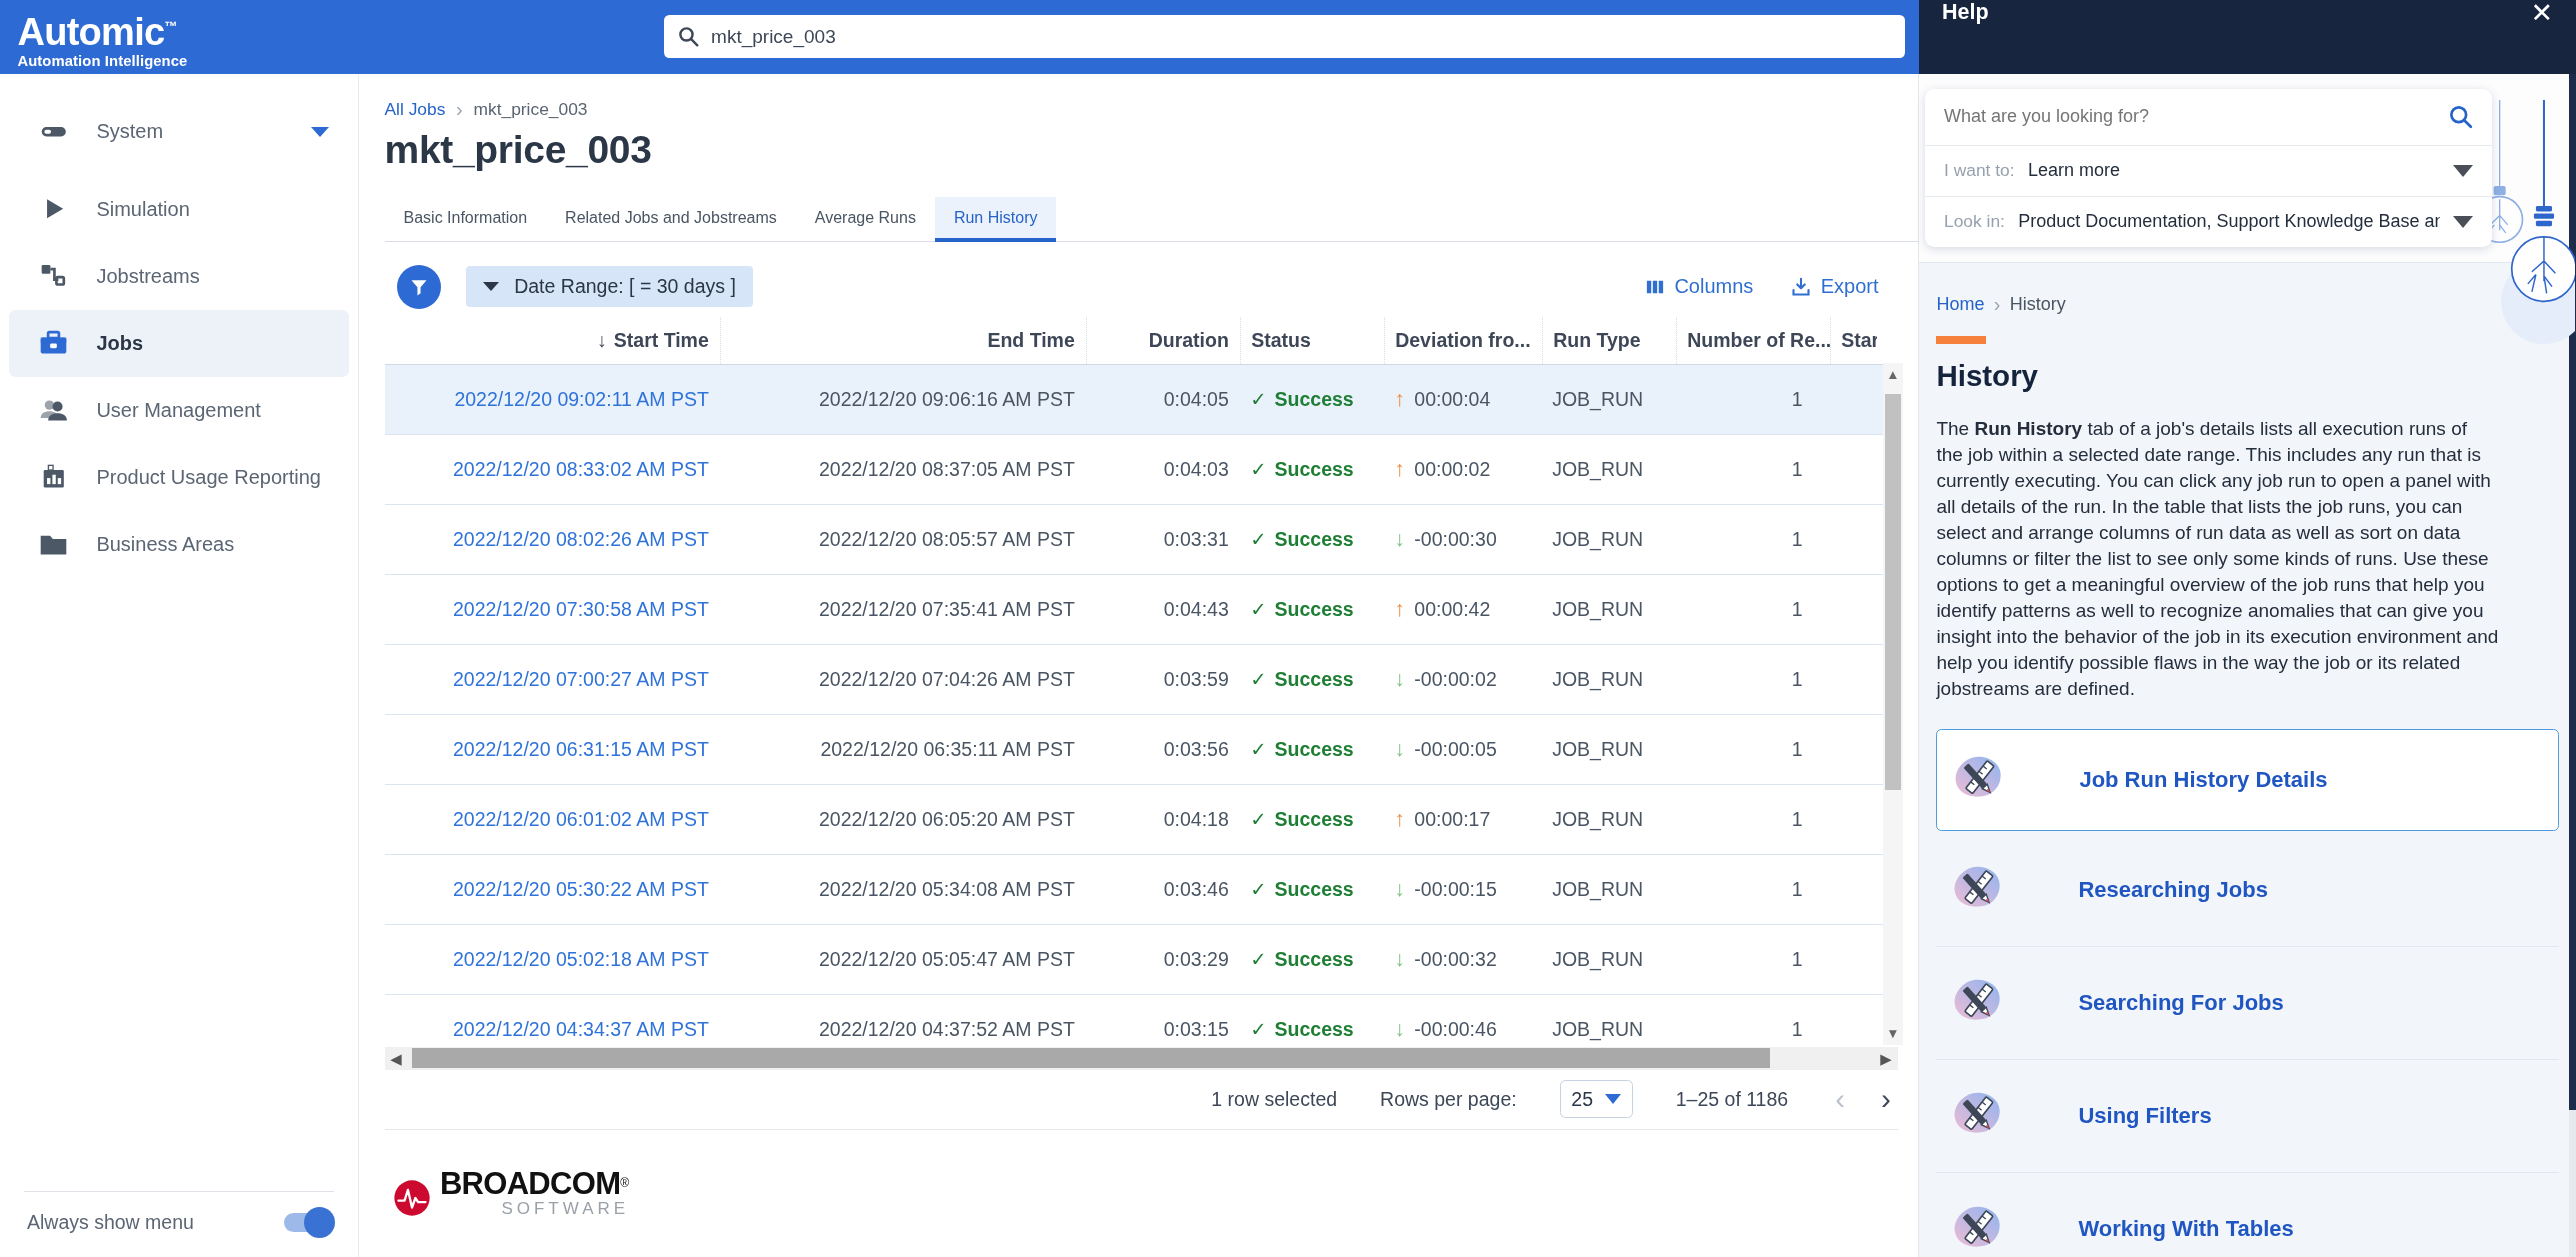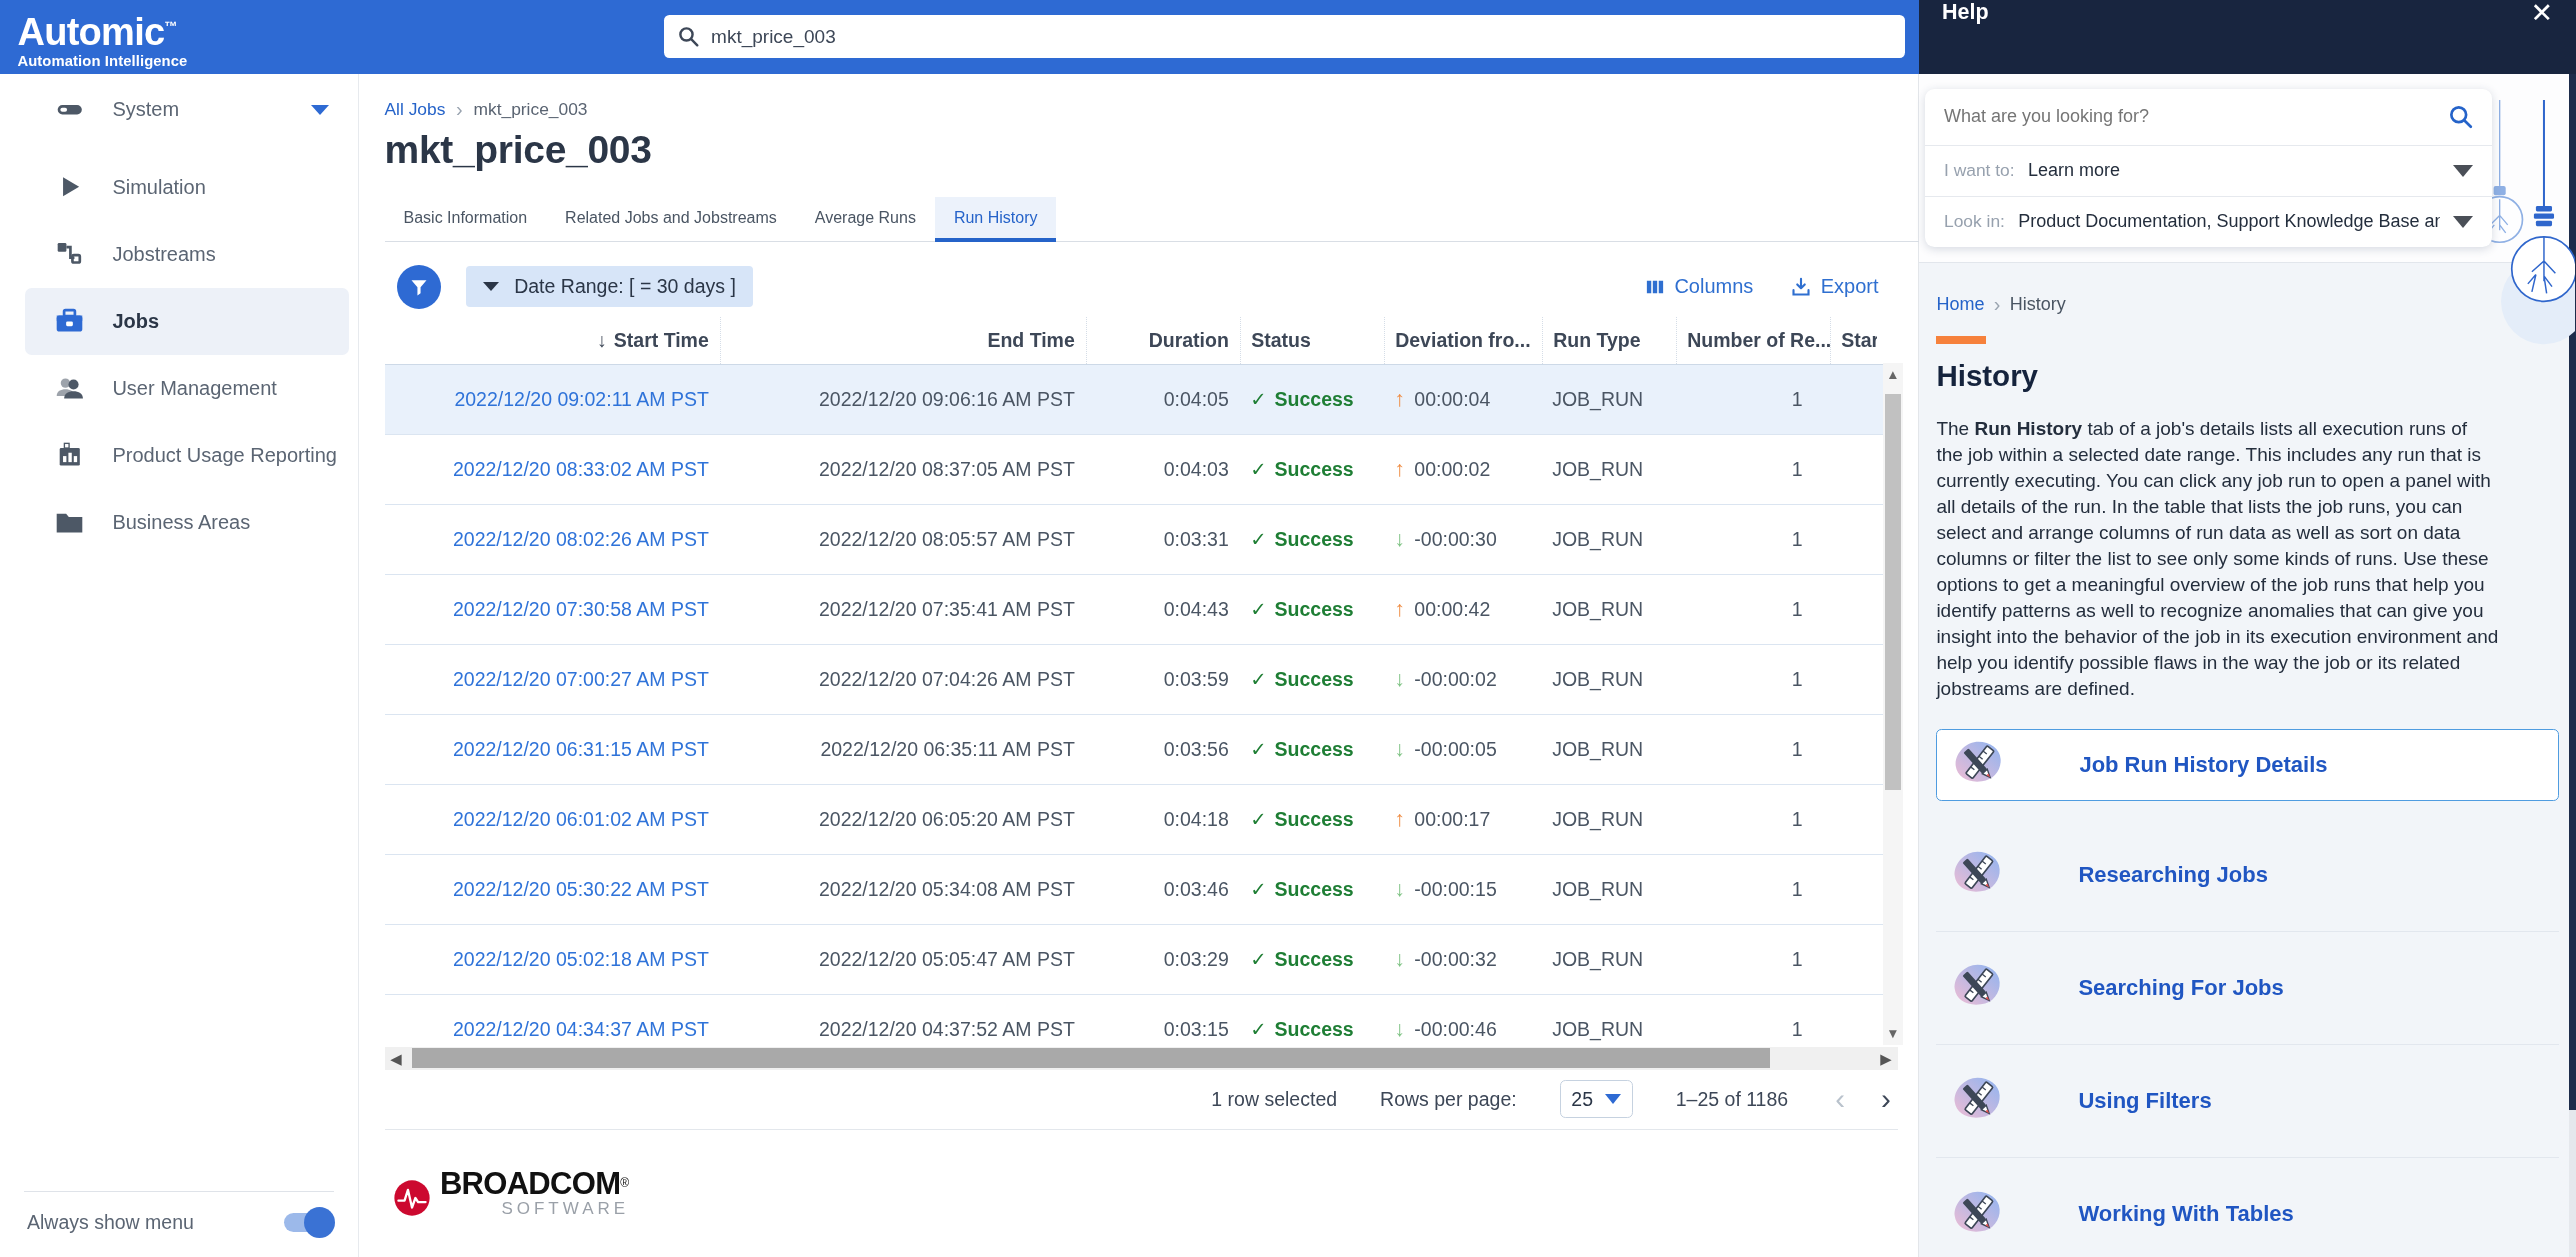--- a/index.html
+++ b/index.html
@@ -13,21 +13,21 @@
   .logo-tm { font-size:13.4px; vertical-align:super; font-weight:700; }
   .logo-sub { font-size:14.8px; font-weight:700; margin-top:1.3px; letter-spacing:0.1px; }
   .top-search { position:absolute; left:664px; top:15.4px; width:1241px; height:43px; background:#fff;
     border-radius:5.4px; display:flex; align-items:center; padding:0 13.4px; gap:10.7px; }
   .top-search input { border:none; outline:none; font-size:19px; color:#3d4757; flex:1;
     font-family:"Liberation Sans",sans-serif; background:transparent; }
 
   
   .sidebar { position:absolute; left:0; top:74px; width:359px; height:1183px; background:#fff;
     border-right:1.3px solid #e7eaee; z-index:4; }
-  .nav-list { padding-top:2px;margin-left:16px; }
+  .nav-list { padding-top:24px; }
   .nav-item { height:67px; margin:0 9.4px; display:flex; align-items:center; gap:27px;
     padding-left:28px; border-radius:6.7px; color:#5b6573; cursor:pointer; position:relative; }
   .nav-item .nav-ico { width:32px; height:32px; flex:0 0 32px; color:#4d5866; display:flex; align-items:center; justify-content:center; }
   .nav-item .nav-label { font-size:20px; }
   .nav-item.active { background:#edf1f8; color:#2b3647; }
   .nav-item.active .nav-label { font-weight:700; }
   .nav-item.active .nav-ico { color:#2e6ad3; }
   .nav-item.gap-after { margin-bottom:10.7px; }
   .nav-caret { position:absolute; right:20px; width:0; height:0; border-left:9.4px solid transparent;
     border-right:9.4px solid transparent; border-top:10.7px solid #2e6ad3; }
@@ -134,21 +134,21 @@
   .help-body { padding:29.5px 17.4px 0 17.4px; }
   .help-bc { display:flex; gap:9.4px; align-items:center; font-size:18px; }
   .help-bc .bc-link { color:#2563c9; cursor:pointer; }
   .help-bc .bc-sep { color:#9aa4b0; font-size:20px; }
   .help-bc .bc-cur { color:#4a5563; }
   .accent-bar { width:50px; height:8.7px; background:#f6813c; margin-top:20px; }
   .help-h1 { margin-top:14.8px; font-size:29.5px; font-weight:700; color:#15233d; }
   .help-para { margin-top:23px; font-size:19px; line-height:26px; color:#242e3d; width:562px; }
   .help-links { margin-top:27px; }
   .help-link-item { display:flex; align-items:center; gap:75px; padding-left:16px; height:113px; cursor:pointer; }
-  .help-link-item.featured { background:#fff; border:1.3px solid #4f9ce0; border-radius:5.4px; height:72px; margin-bottom:18px; }
+  .help-link-item.featured { background:#fff; border:1.3px solid #4f9ce0; border-radius:5.4px; height:102px; margin-bottom:3px; }
   .help-link-item.lined { border-bottom:1.3px solid #e2e7ee; }
   .hl-title { color:#2056c2; font-size:22px; font-weight:700; }
   .help-scroll-track { position:absolute; right:0; top:74px; width:6.7px; height:1183px; background:#e5e8ed; }
   .help-scroll-thumb { position:absolute; top:0; left:0; width:6.7px; height:1036px; background:#1d2c4b; }
 
   svg { display:block; }
 </style>
 </head>
 <body>
 

